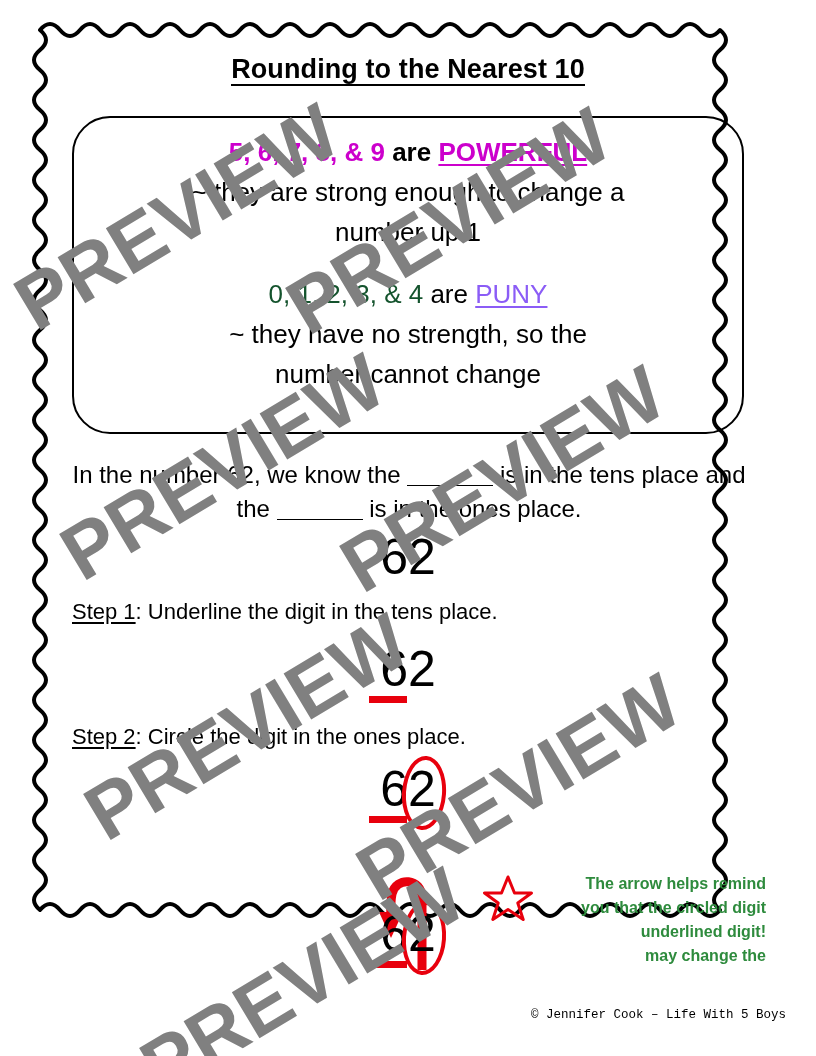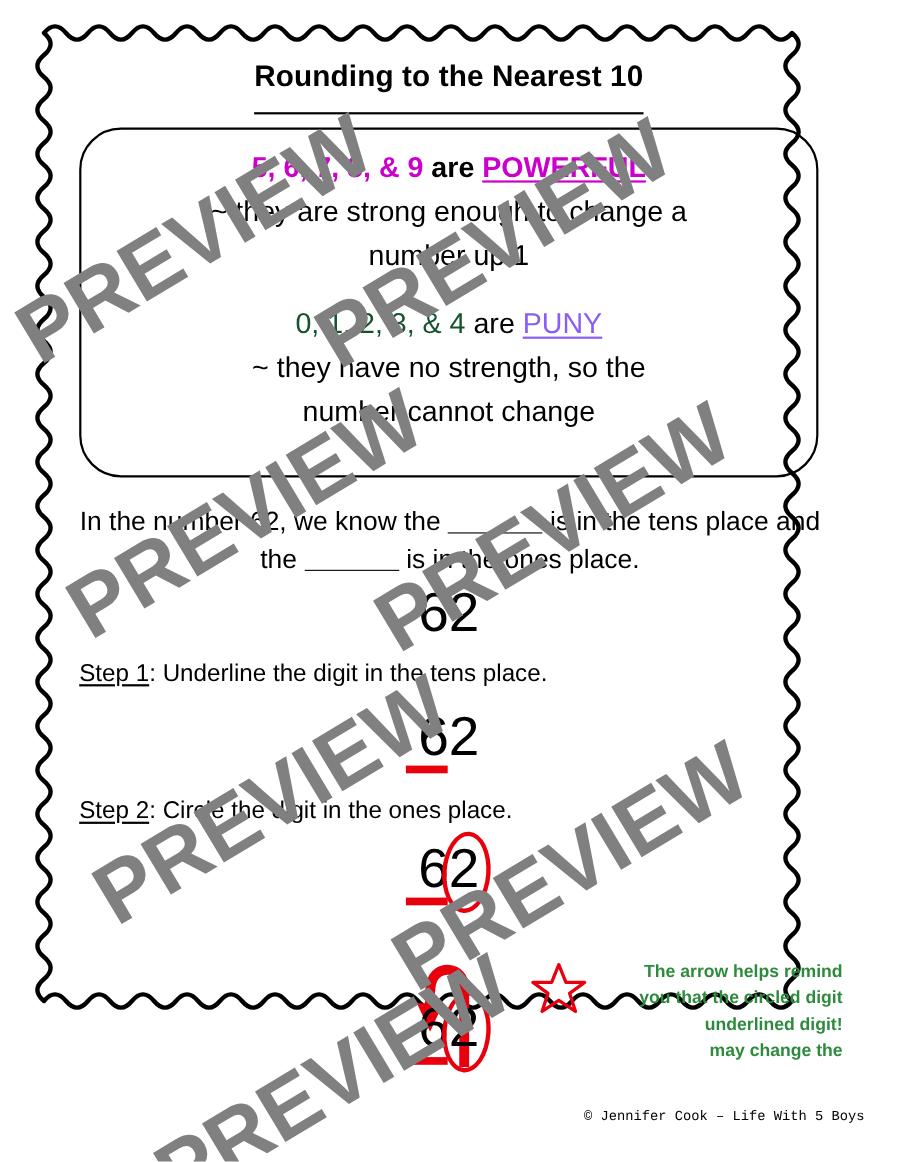--- a/index.html
+++ b/index.html
@@ -20,21 +20,21 @@
   .content{position:absolute;left:0;top:0;width:816px;height:1056px;}
 
   .title{
     position:absolute;left:0;top:54px;width:816px;
     text-align:center;
     font-size:27px;font-weight:bold;
     letter-spacing:.1px;
   }
   .title span{
     border-bottom:2.5px solid #000;
-    padding-bottom:18px;
+    padding-bottom:0;
   }
 
   
   .rule-box{
     position:absolute;left:72px;top:116px;
     width:672px;height:318px;
     border:2.5px solid #000;
     border-radius:38px;
     box-sizing:border-box;
   }

